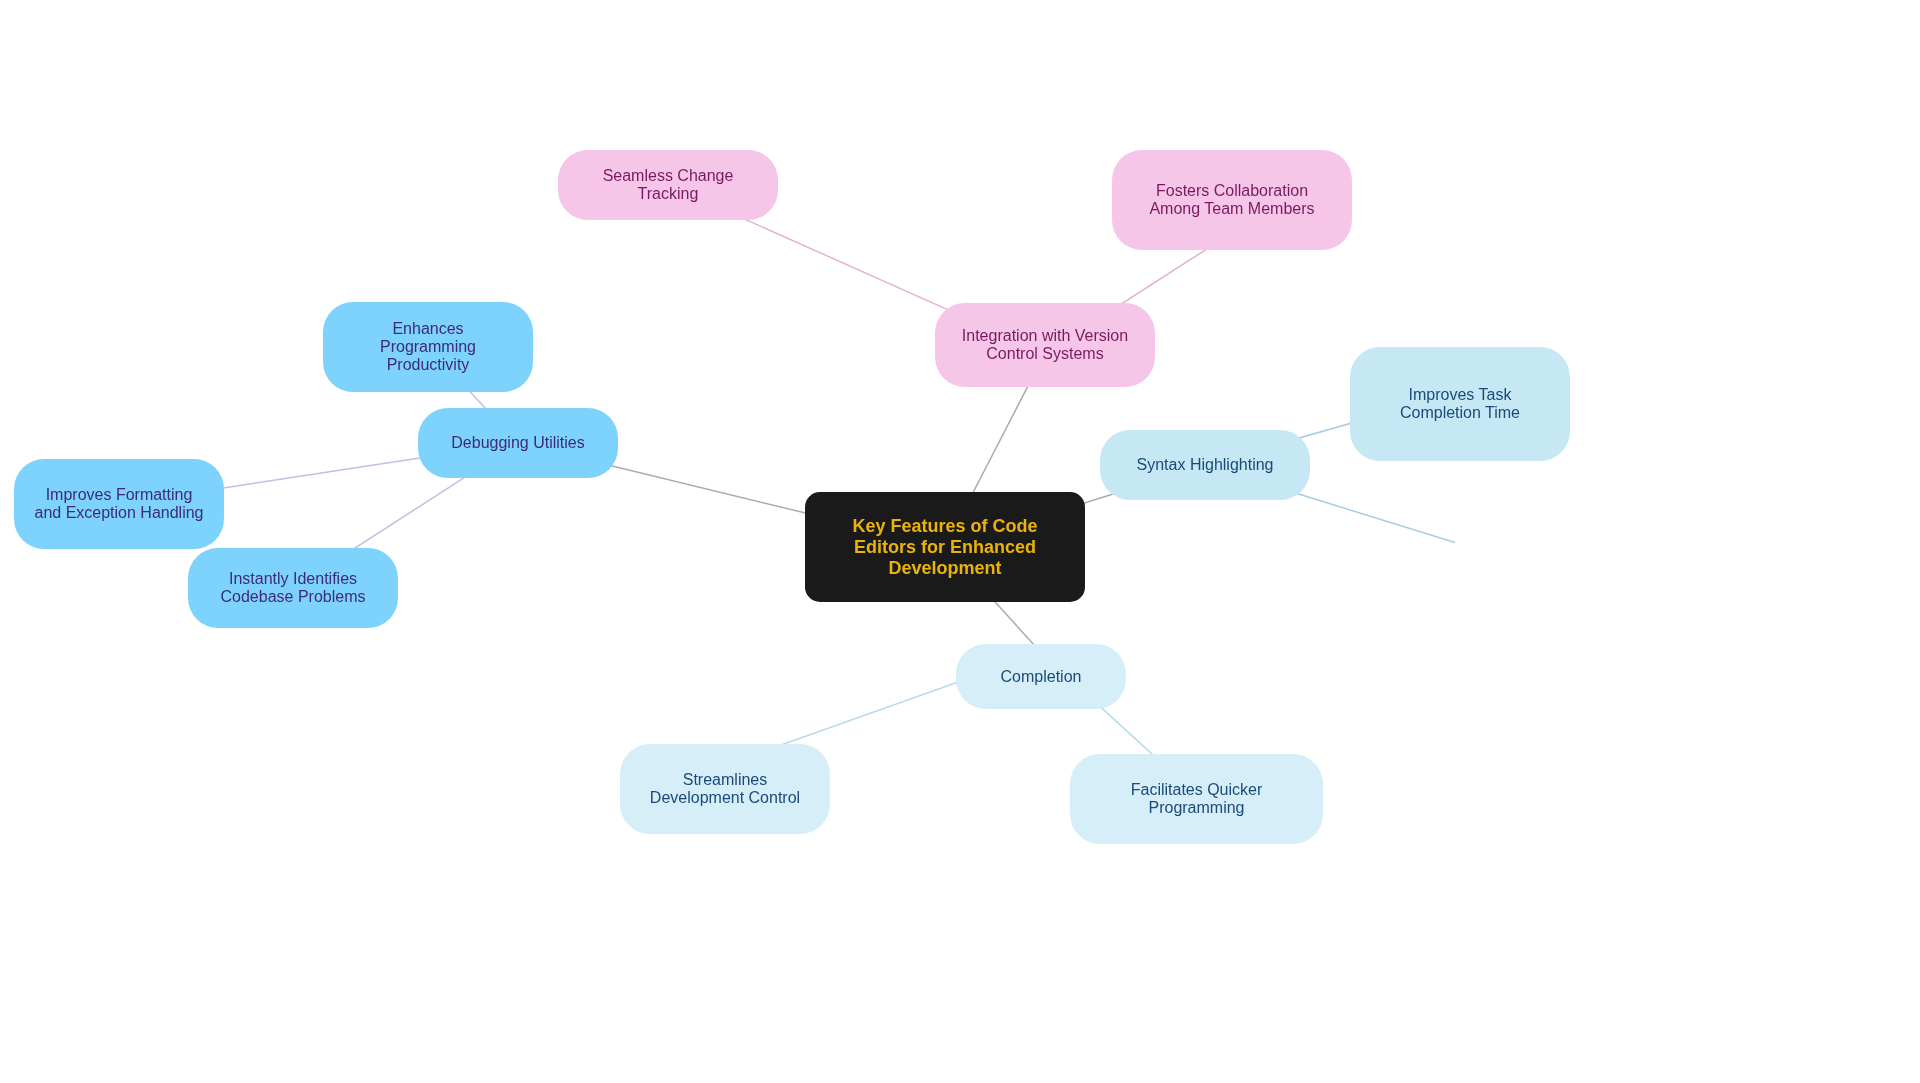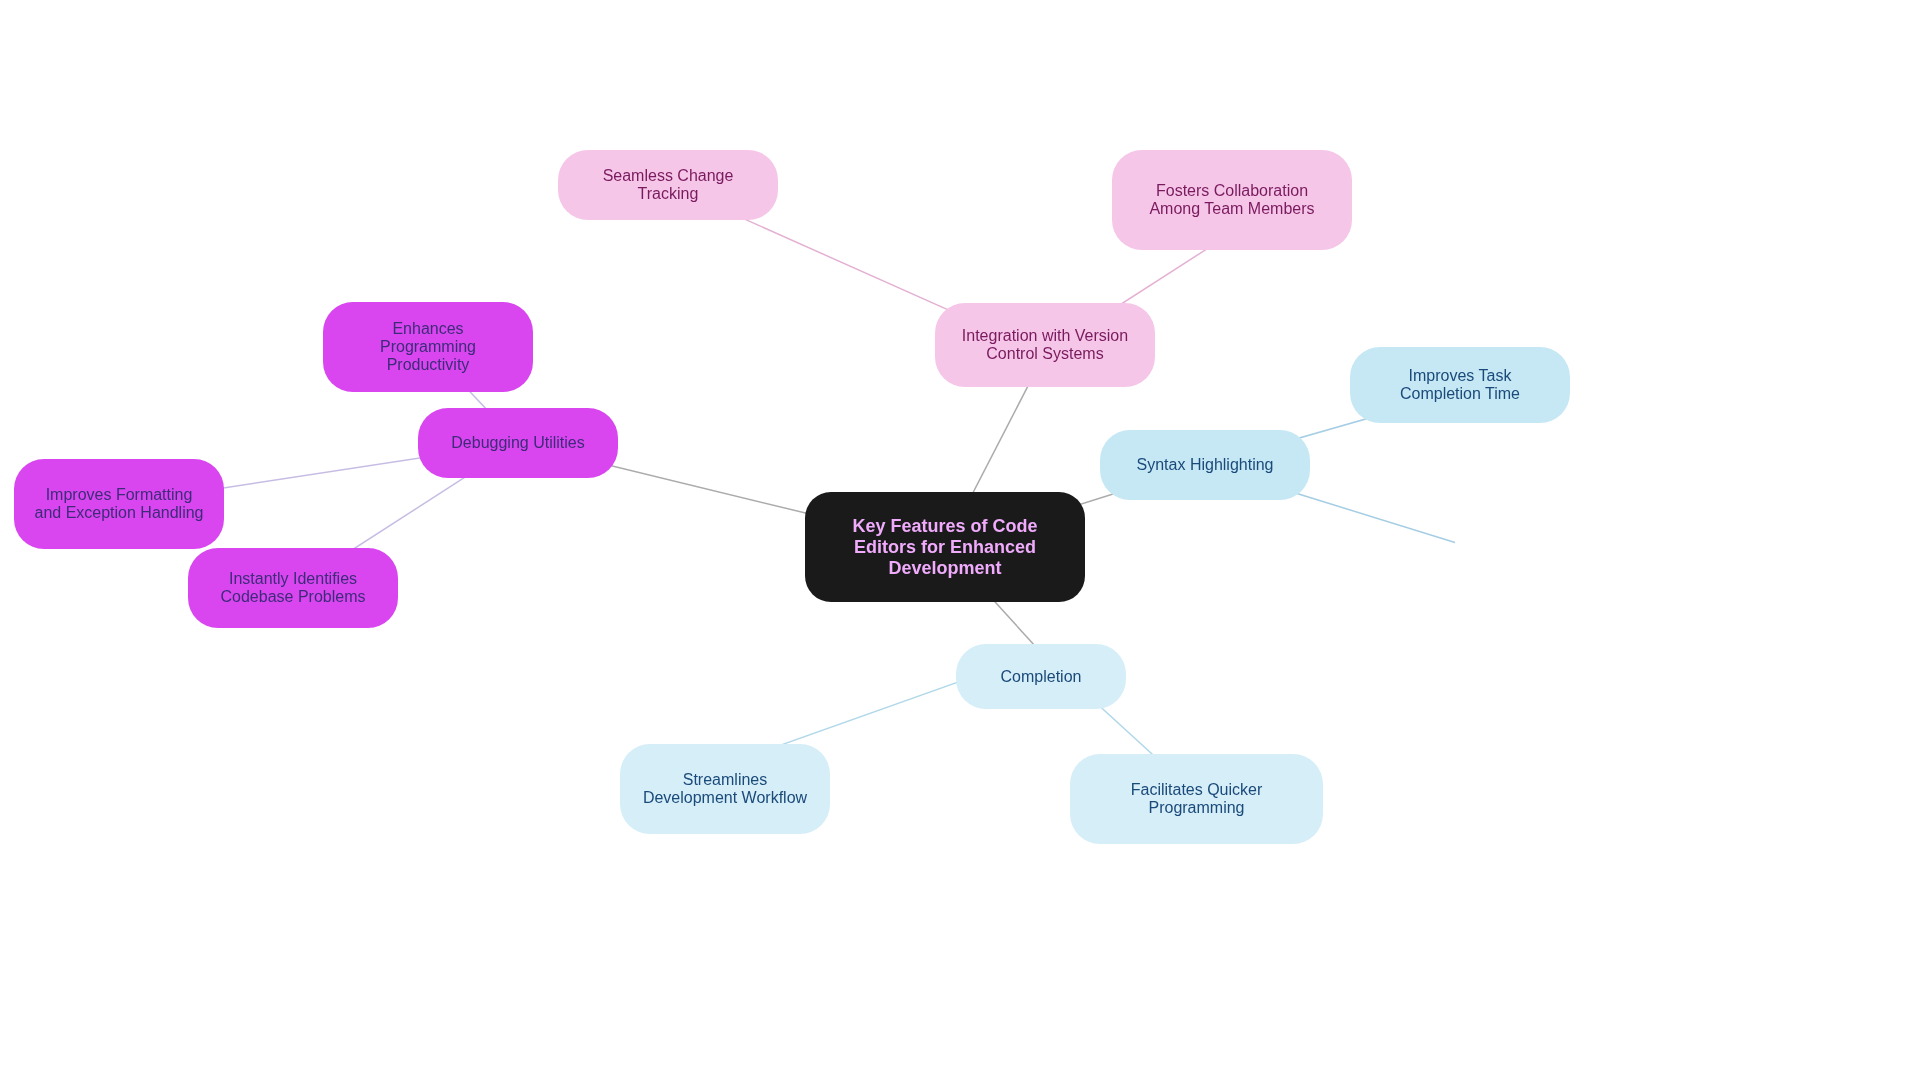--- a/index.html
+++ b/index.html
@@ -34,30 +34,30 @@
       justify-content: center;
       text-align: center;
       padding: 14px 20px;
       font-weight: 500;
       cursor: pointer;
       user-select: none;
     }
 
     .node-center {
       background: #1a1a1a;
-      color: #f0abfc;
+      color: #eab308;
       font-size: 18px;
       font-weight: 600;
       width: 280px;
       height: 110px;
-      border-radius: 26px;
+      border-radius: 15px;
     }
 
     .node-purple {
-      background: #d946ef;
+      background: #7dd3fc;
       color: #3d2b7a;
       font-size: 16px;
     }
 
     .node-pink {
       background: #f5c6e8;
       color: #7a1a5e;
       font-size: 16px;
     }
 
@@ -96,17 +96,17 @@
 
 <div class="node node-center" style="left: 805px; top: 492px; width: 280px; height: 110px;">Key Features of Code Editors for Enhanced Development</div>
     <div class="node node-purple" style="left: 418px; top: 408px; width: 200px; height: 70px;">Debugging Utilities</div>
     <div class="node node-purple" style="left: 323px; top: 302px; width: 210px; height: 90px;">Enhances Programming Productivity</div>
     <div class="node node-purple" style="left: 14px; top: 459px; width: 210px; height: 90px; border-radius: 30px;">Improves Formatting and Exception Handling</div>
     <div class="node node-purple" style="left: 188px; top: 548px; width: 210px; height: 80px;">Instantly Identifies Codebase Problems</div>
     <div class="node node-pink" style="left: 935px; top: 303px; width: 220px; height: 84px;">Integration with Version Control Systems</div>
     <div class="node node-pink" style="left: 558px; top: 150px; width: 220px; height: 70px;">Seamless Change Tracking</div>
     <div class="node node-pink" style="left: 1112px; top: 150px; width: 240px; height: 100px;">Fosters Collaboration Among Team Members</div>
     <div class="node node-blue" style="left: 1100px; top: 430px; width: 210px; height: 70px;">Syntax Highlighting</div>
-    <div class="node node-blue" style="left: 1350px; top: 347px; width: 220px; height: 76px;">Improves Task Completion Time</div>
+    <div class="node node-blue" style="left: 1350px; top: 347px; width: 220px; height: 114px;">Improves Task Completion Time</div>
     <div class="node node-light-blue" style="left: 956px; top: 620px; width: 170px; height: 65px;">Completion</div>
-    <div class="node node-light-blue" style="left: 620px; top: 720px; width: 210px; height: 90px;">Streamlines Development Workflow</div>
+    <div class="node node-light-blue" style="left: 620px; top: 720px; width: 210px; height: 90px;">Streamlines Development Control</div>
     <div class="node node-light-blue" style="left: 1070px; top: 730px; width: 253px; height: 90px;">Facilitates Quicker Programming</div>
   </div>
 
 </body></html>

